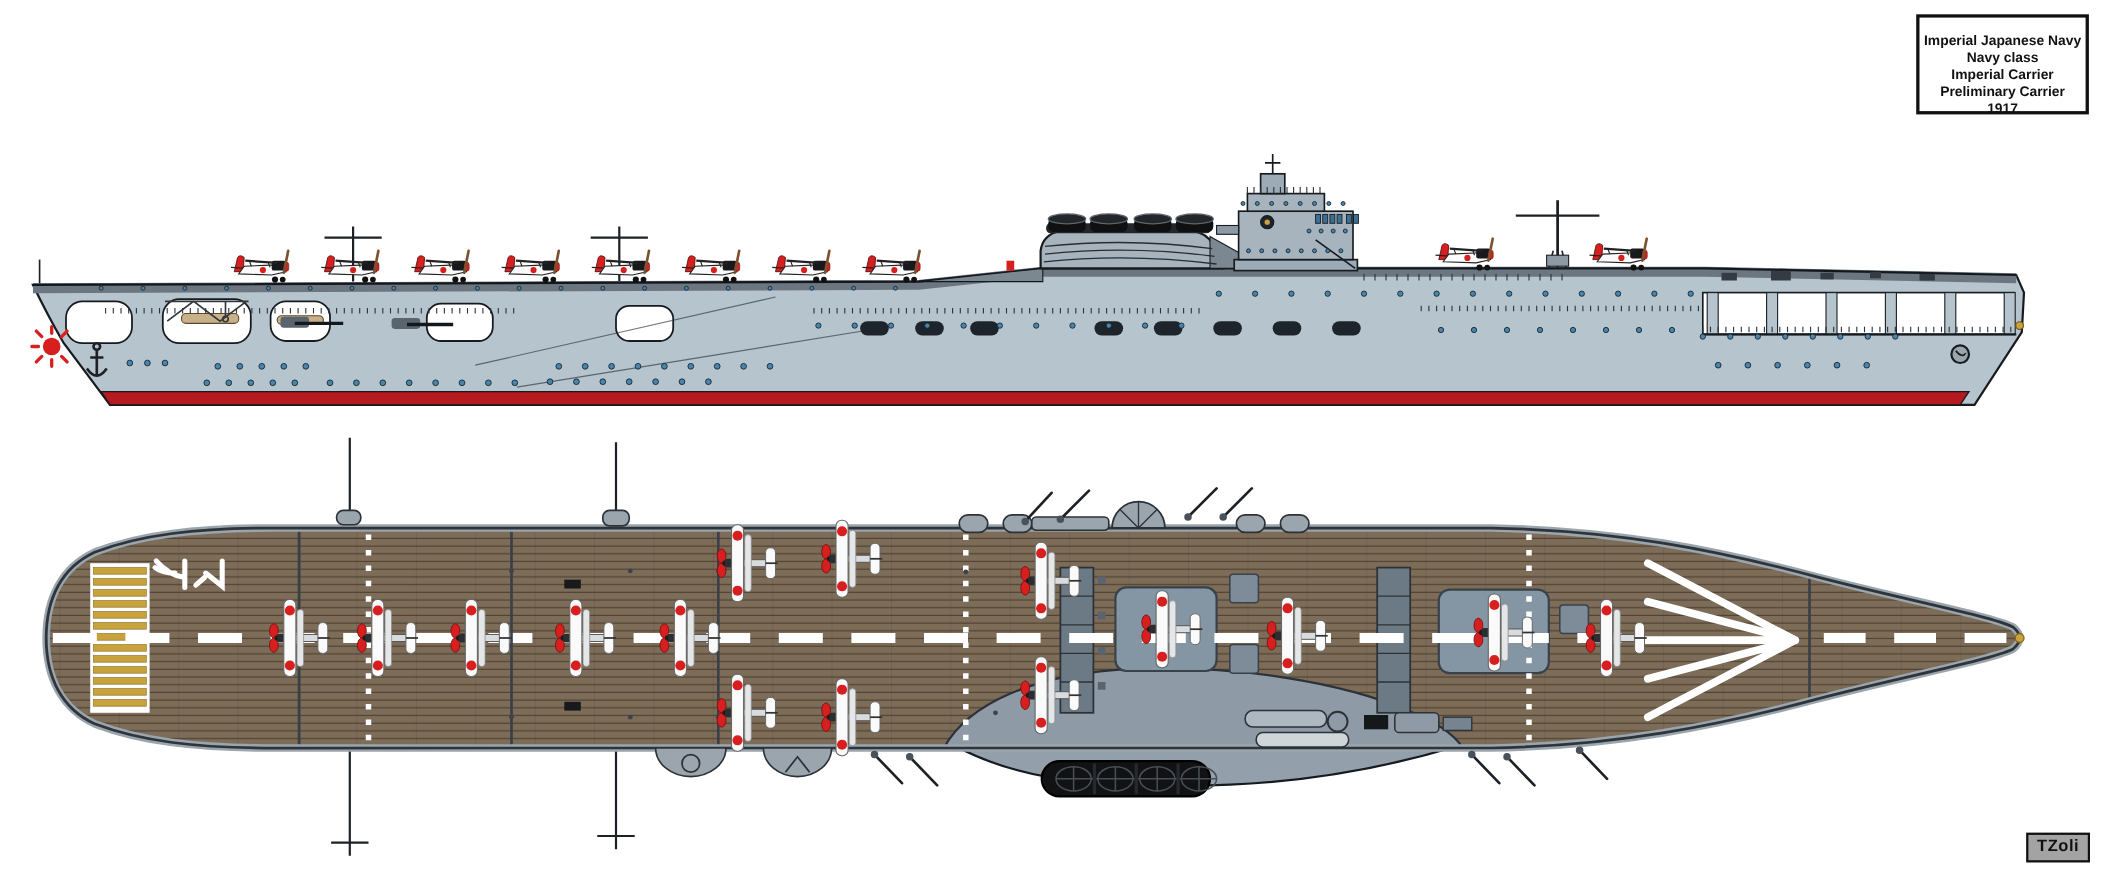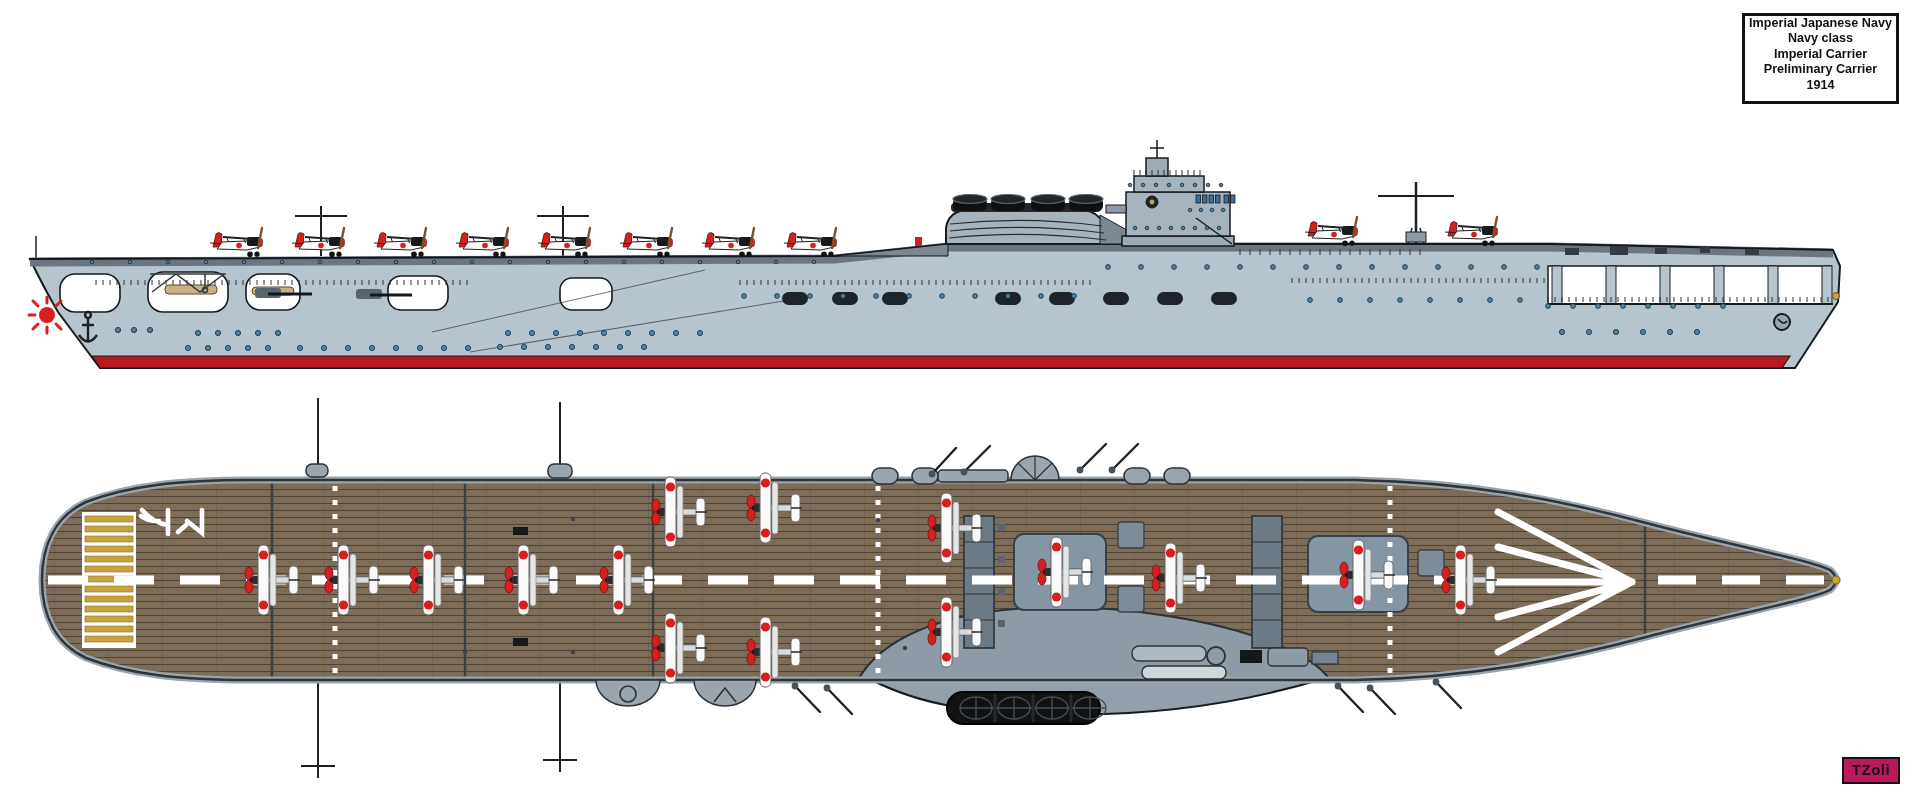--- a/index.html
+++ b/index.html
@@ -2,23 +2,23 @@
 <html style="--c-ink: #111111; --c-hull_light: #b6c4cd; --c-hull_mid: #9aa5ad; --c-hull_dark: #6b7680; --c-deck_brown: #7d6c58; --c-plank_line: #4f4335; --c-waterline_red: #b51a1f; --c-accent_red: #d81f1f; --c-windbreak_yellow: #c8a33c; --c-porthole_blue: #4a85ad; --c-funnel_black: #0e1012;"><head>
 <meta charset="utf-8">
 <style>
   html,body{margin:0;padding:0;background:#fff;}
   .canvas{position:relative;width:1920px;height:806px;background:#fff;overflow:hidden;
           font-family:"Liberation Sans",sans-serif;}
   #scene{position:absolute;left:0;top:0;}
   .titlebox{position:absolute;left:1742px;top:13px;width:157px;height:91px;
             border:3px solid var(--c-ink,#111);box-sizing:border-box;text-align:center;
             font-weight:bold;font-size:12.6px;line-height:15.4px;color:var(--c-ink,#111);
-            padding-top:0;background:#fff;}
+            padding-top:14px;background:#fff;}
   .sig{position:absolute;left:1842px;top:757px;width:58px;height:27px;
-       border:2.5px solid var(--c-ink,#111);box-sizing:border-box;background:#be185d;
+       border:2.5px solid var(--c-ink,#111);box-sizing:border-box;background:#a3a3a3;
        font-weight:bold;font-size:15px;line-height:21px;text-align:center;
        letter-spacing:.5px;color:var(--c-ink,#111);}
 </style>
 </head>
 <body>
 
 <div class="canvas">
 
 <svg id="scene" width="1920" height="806" viewBox="0 0 1920 806">
   <defs>
@@ -727,18 +727,18 @@
           <use href="#plane-plan" transform="translate(1462,580)"></use>
         </g>
   </g>
 </svg>
 
 <div class="titlebox">
   <div>Imperial Japanese Navy</div>
   <div>Navy class</div>
   <div>Imperial Carrier</div>
   <div>Preliminary Carrier</div>
-  <div>1914</div>
+  <div>1917</div>
 </div>
 
 <div class="sig">TZoli</div>
 
 </div>
 
 </body></html>

